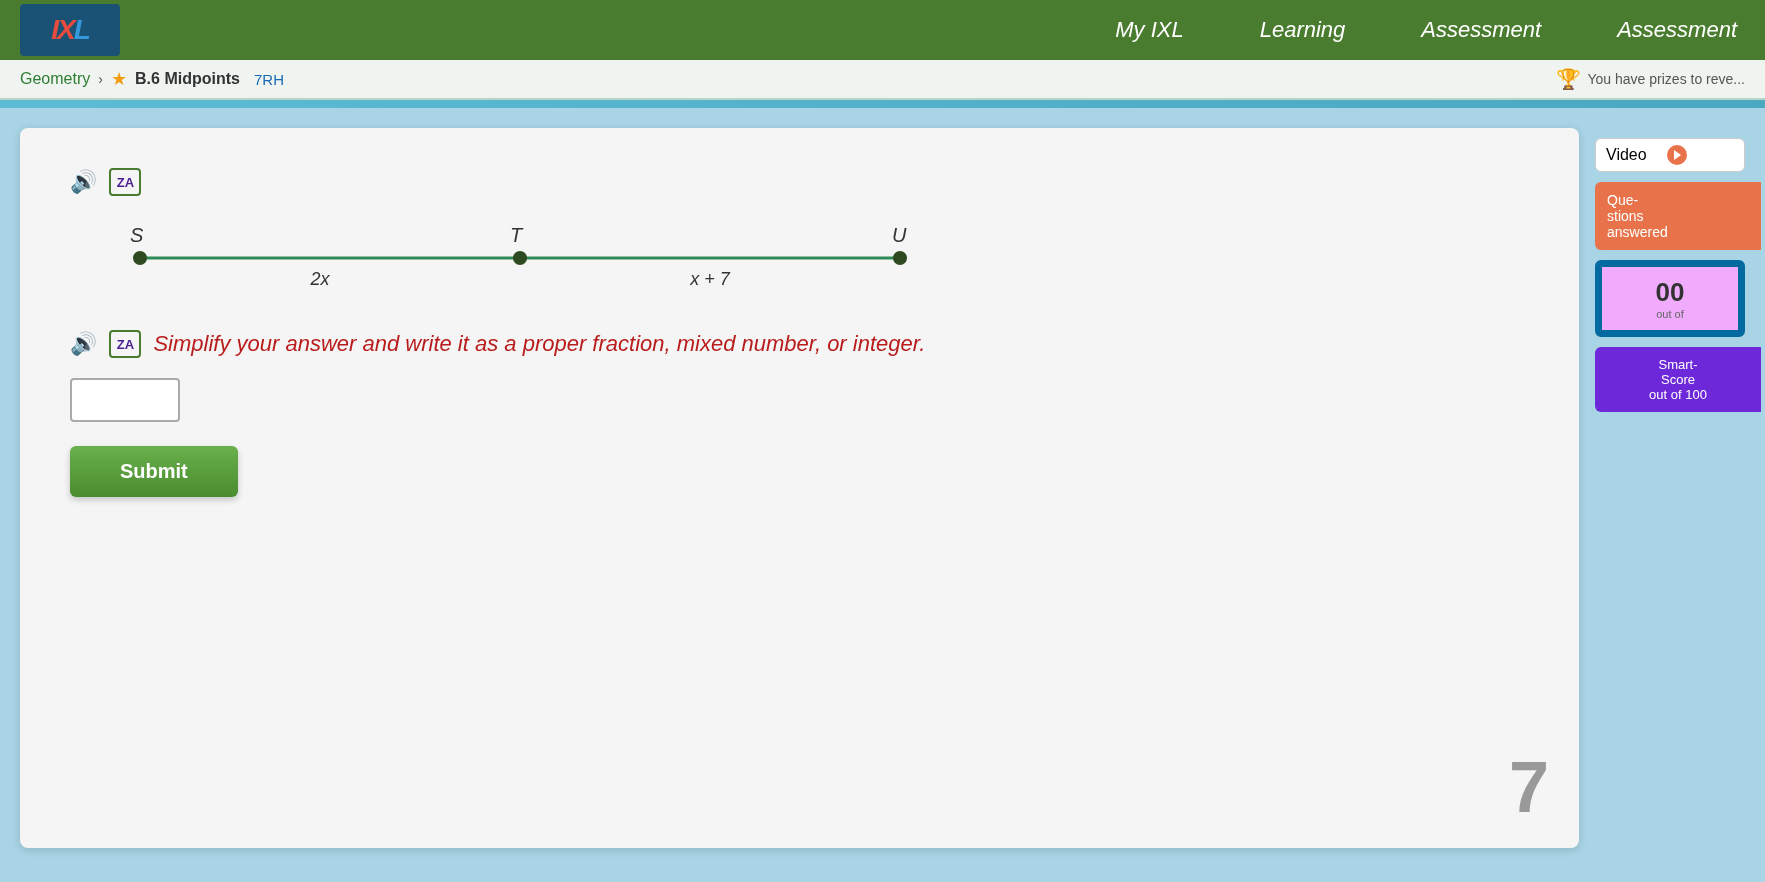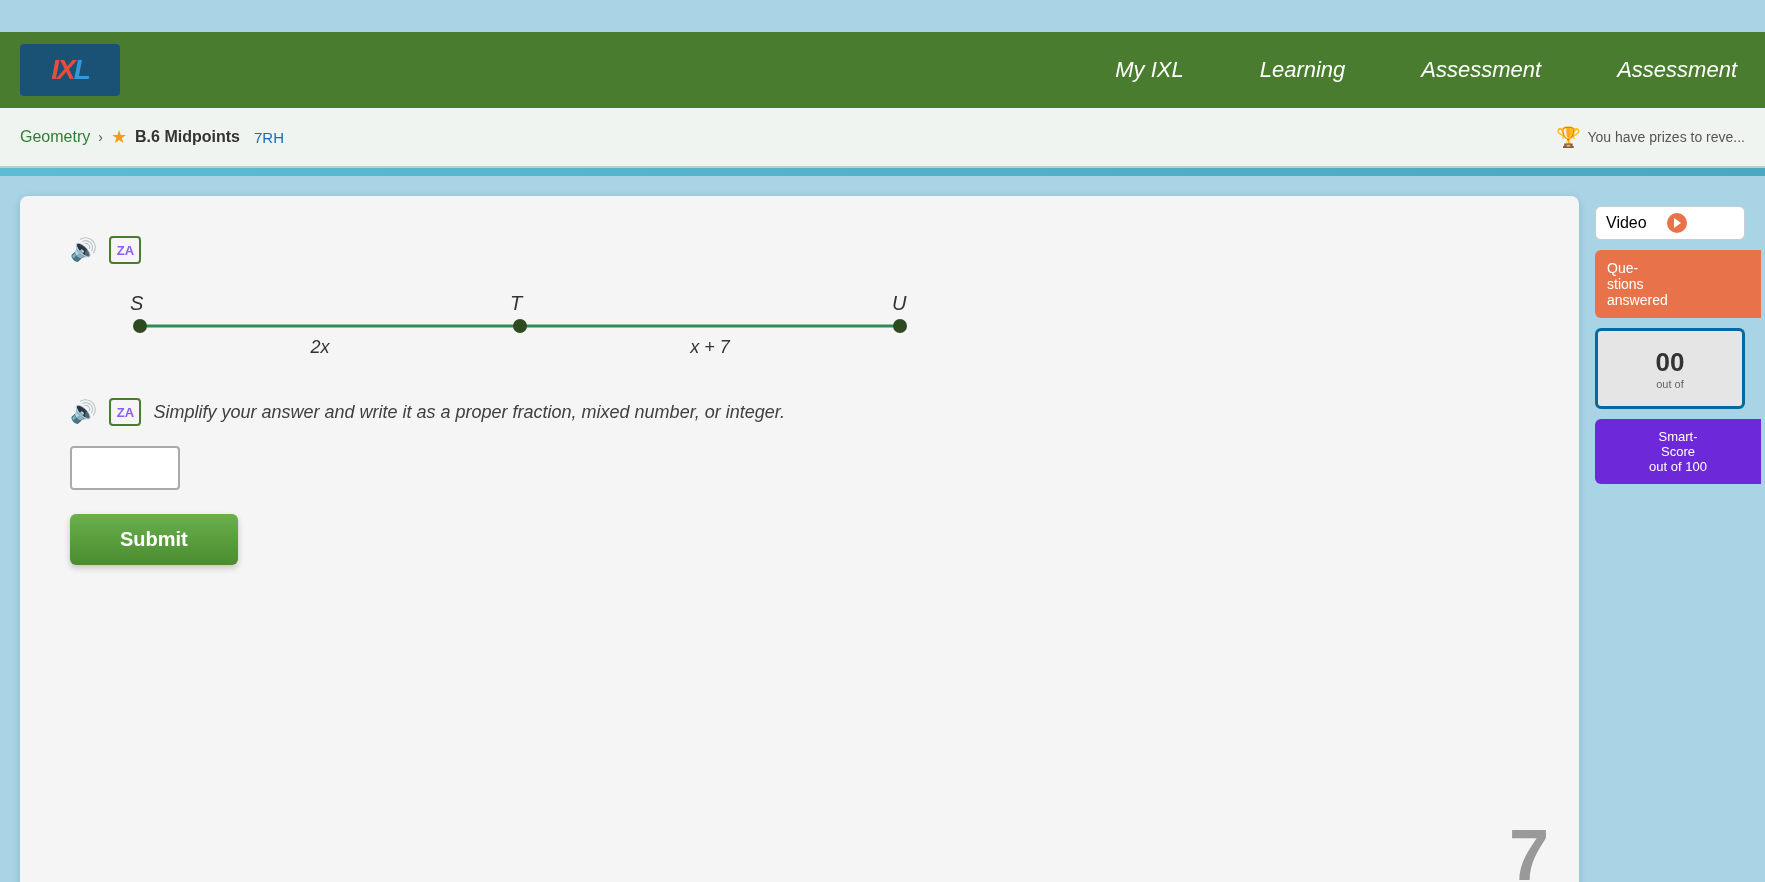--- a/index.html
+++ b/index.html
@@ -1,26 +1,25 @@
 <!DOCTYPE html>
 <html><head>
   <meta charset="utf-8">
   <style>
     * { box-sizing: border-box; margin: 0; padding: 0; }
     body { font-family: Arial, sans-serif; background: #a8d4e6; width: 1765px; min-height: 882px; overflow-x: hidden; }
 
     
     .header {
       background: #4a7c2f;
-      height: 76px;
+      height: 60px;
       display: flex;
       align-items: center;
       padding: 0 20px;
       gap: 0;
-      margin-top: 32px;
     }
     .logo-box {
       background: #1a5276;
       width: 100px;
       height: 52px;
       display: flex;
       align-items: center;
       justify-content: center;
       border-radius: 4px;
       margin-right: 30px;
@@ -46,21 +45,21 @@
       font-size: 22px;
       text-decoration: none;
       font-weight: 400;
       cursor: pointer;
       padding: 4px 8px;
     }
 
     
     .breadcrumb-bar {
       background: #f0f4f0;
-      height: 60px;
+      height: 40px;
       display: flex;
       align-items: center;
       padding: 0 20px;
       border-bottom: 2px solid #b8d4c8;
       gap: 8px;
     }
     .breadcrumb-text {
       color: #2e7d32;
       font-size: 16px;
       font-weight: 500;
@@ -127,21 +126,21 @@
     .audio-icon { font-size: 22px; color: #4a7c2f; cursor: pointer; }
     .translate-icon {
       width: 32px;
       height: 28px;
       border: 2px solid #4a7c2f;
       border-radius: 4px;
       display: flex;
       align-items: center;
       justify-content: center;
       font-size: 13px;
-      color: #8b5cf6;
+      color: #4c1d95;
       cursor: pointer;
       font-weight: bold;
     }
     .question-text {
       font-size: 20px;
       color: #222;
       font-style: italic;
     }
     .overline {
       text-decoration: overline;
@@ -159,22 +158,22 @@
     }
 
     
     .instruction-row {
       display: flex;
       align-items: center;
       gap: 12px;
       margin: 30px 0 20px 0;
     }
     .instruction-text {
-      font-size: 18px;
-      color: #404040;
+      font-size: 22px;
+      color: #b91c1c;
       font-style: italic;
     }
 
     
     .answer-input {
       display: block;
       width: 110px;
       height: 44px;
       border: 2px solid #aaa;
       border-radius: 4px;
@@ -235,24 +234,24 @@
       color: white;
       border-radius: 6px 0 0 6px;
       padding: 10px 12px;
       font-size: 14px;
       cursor: pointer;
       text-align: left;
       margin-right: -16px;
     }
 
     .panel-stats {
-      background: #e5e5e5;
-      border: 3px solid #0369a1;
+      background: #f0abfc;
+      border: 7px solid #0369a1;
       border-radius: 6px;
-      padding: 16px;
+      padding: 10px;
       font-size: 13px;
       color: #555;
       text-align: center;
     }
 
     .panel-smartscore {
       background: #6d28d9;
       color: white;
       border-radius: 6px 0 0 6px;
       padding: 10px 12px;

